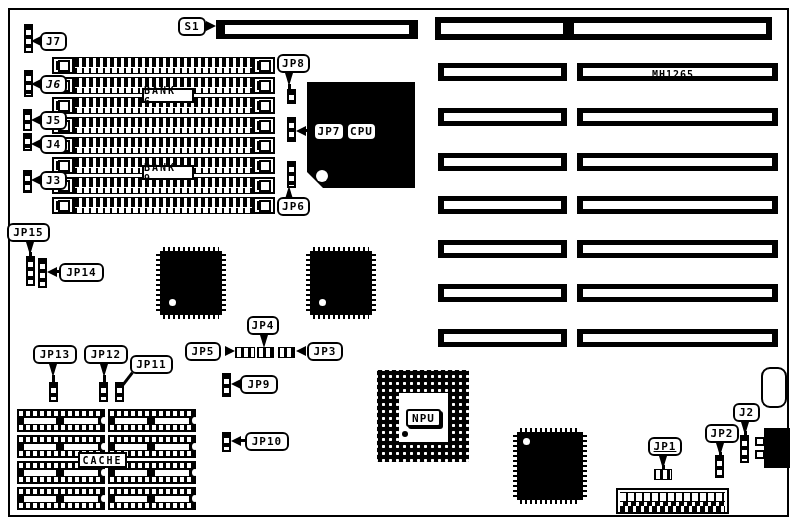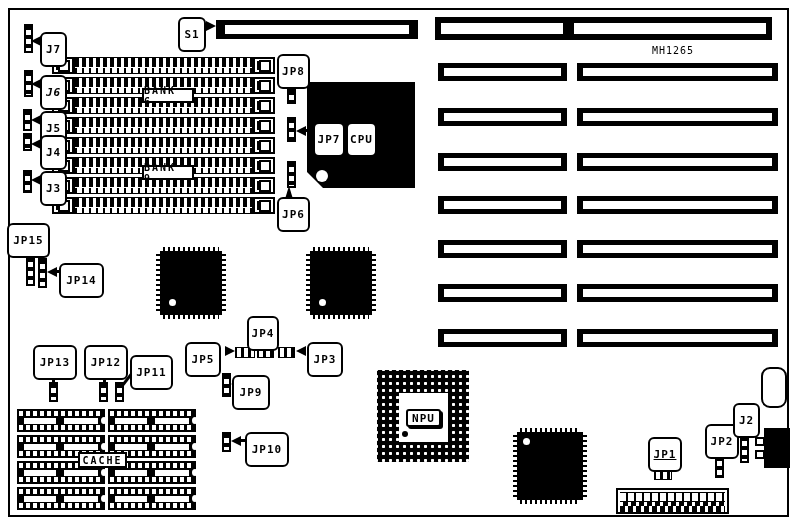--- a/index.html
+++ b/index.html
@@ -2,21 +2,21 @@
 <html><head>
 <meta charset="utf-8">
 <style>
   * { margin:0; padding:0; box-sizing:border-box; }
   html,body { width:798px; height:527px; background:#fff; position:relative; overflow:hidden;
     font-family:"DejaVu Sans Mono","Liberation Mono",monospace; color:#000; }
   .abs { position:absolute; }
   .board-border { left:8px; top:8px; width:781px; height:509px; border:2px solid #000; z-index:1; }
 
   
-  .callout { position:absolute; height:35px; background:#fff; border:2px solid #000; border-radius:6px;
+  .callout { position:absolute; height:19px; background:#fff; border:2px solid #000; border-radius:6px;
     display:flex; align-items:center; justify-content:center; font-size:11px; font-weight:bold;
     letter-spacing:1px; z-index:30; white-space:nowrap; }
 
   
   .hdr { position:absolute; width:9px; border:2px solid #000; z-index:6;
     background-image:repeating-linear-gradient(180deg,#000 0 4px,#fff 4px 9px); }
   .hdr-h { position:absolute; height:11px; background:#000; z-index:6;
     background-image:repeating-linear-gradient(90deg,#fff 1px 5px,#000 5px 8px); border:1px solid #000; }
 
   
@@ -59,21 +59,21 @@
   .dip::after { content:""; position:absolute; left:2px; right:2px; bottom:2px; height:5px;
     background-image:repeating-linear-gradient(90deg,#fff 0 4px,#000 4px 7px); }
   .dip .b1 { position:absolute; left:7px; top:9px; width:32px; height:6px; background:#fff; }
   .dip .b2 { position:absolute; left:47px; top:9px; width:34px; height:6px; background:#fff; }
   .dip .notch { position:absolute; right:-2px; top:8px; width:6px; height:7px; background:#fff; border-radius:50%; }
 
   
   .tag { position:absolute; background:#fff; border:2px solid #000; display:flex; align-items:center;
     justify-content:center; font-size:10px; font-weight:bold; letter-spacing:2px; z-index:20; }
 
-  .model { position:absolute; font-size:10px; letter-spacing:1px; z-index:10; font-weight:normal; }
+  .model { position:absolute; font-size:10px; letter-spacing:1px; z-index:10; font-weight:bold;margin-top:24px; }
 
   
   .npu-sock { position:absolute; left:377px; top:370px; width:92px; height:92px; background-color:#000; z-index:5;
     background-image:radial-gradient(#fff 1.4px,transparent 1.5px); background-size:7px 7px; background-position:3px 3px; }
   .npu-center { position:absolute; left:22px; top:23px; width:49px; height:49px; background:#fff; }
 
   
   .pwr { position:absolute; left:616px; top:488px; width:113px; height:26px; border:2px solid #000; background:#fff; z-index:5; }
   .pwr .holes { position:absolute; left:2px; right:2px; top:2px; height:10px; border-top:1px solid #000; border-bottom:1px solid #000;
     background-image:repeating-linear-gradient(90deg,#fff 0 6px,#000 6px 8px); }
@@ -267,21 +267,21 @@
 <div class="tri-r" style="left:225px;top:346px;"></div>
 <div class="hdr-h" style="left:235px;top:347px;width:20px;"></div>
 <div class="hdr-h" style="left:257px;top:347px;width:17px;"></div>
 <div class="hdr-h" style="left:278px;top:347px;width:17px;"></div>
 <div class="callout" style="left:307px;top:342px;width:36px;">
     <span>JP3</span>
   </div>
 <div class="tri-l" style="left:296px;top:346px;"></div>
 
 <div class="hdr" style="left:222px;top:373px;height:24px;"></div>
-<div class="callout" style="left:232px;top:375px;width:38px;">
+<div class="callout" style="left:240px;top:375px;width:38px;">
     <span>JP9</span>
   </div>
 <div class="tri-l" style="left:231px;top:379px;"></div>
 <div class="stem-h" style="left:239px;top:382px;width:6px;"></div>
 
 <div class="hdr" style="left:222px;top:432px;height:20px;"></div>
 <div class="callout" style="left:245px;top:432px;width:44px;">
     <span>JP10</span>
   </div>
 <div class="tri-l" style="left:231px;top:436px;"></div>

